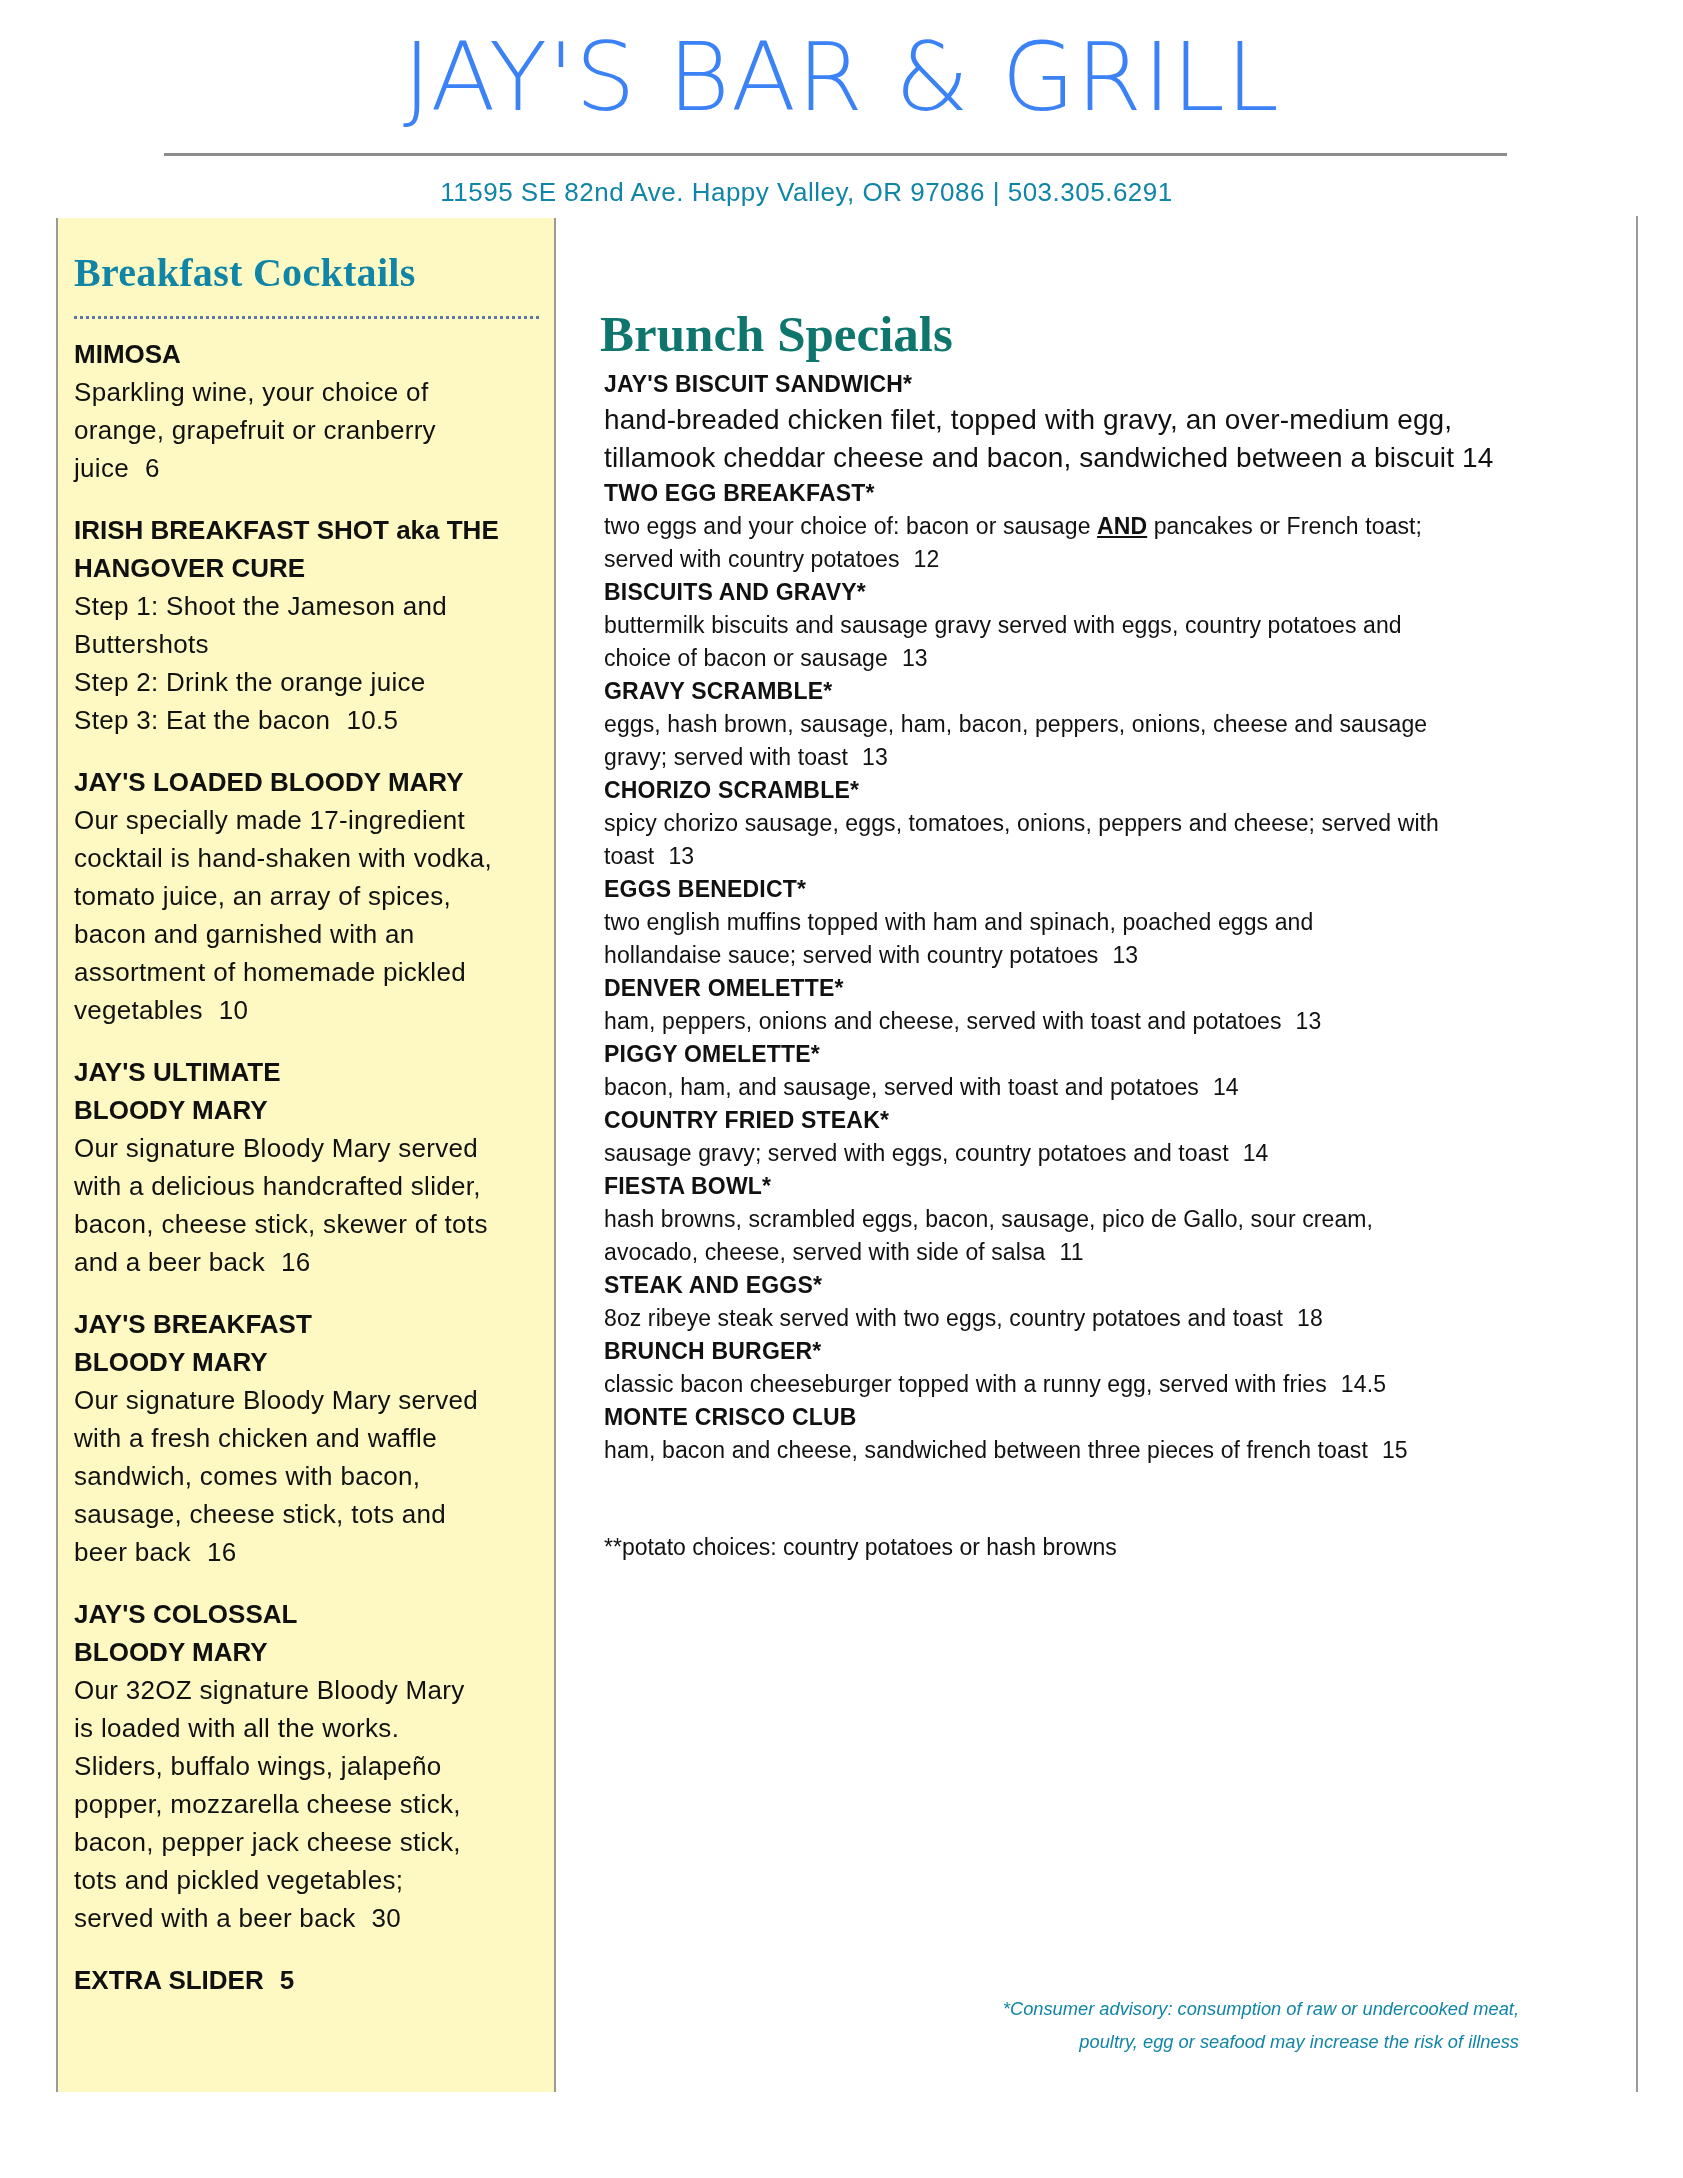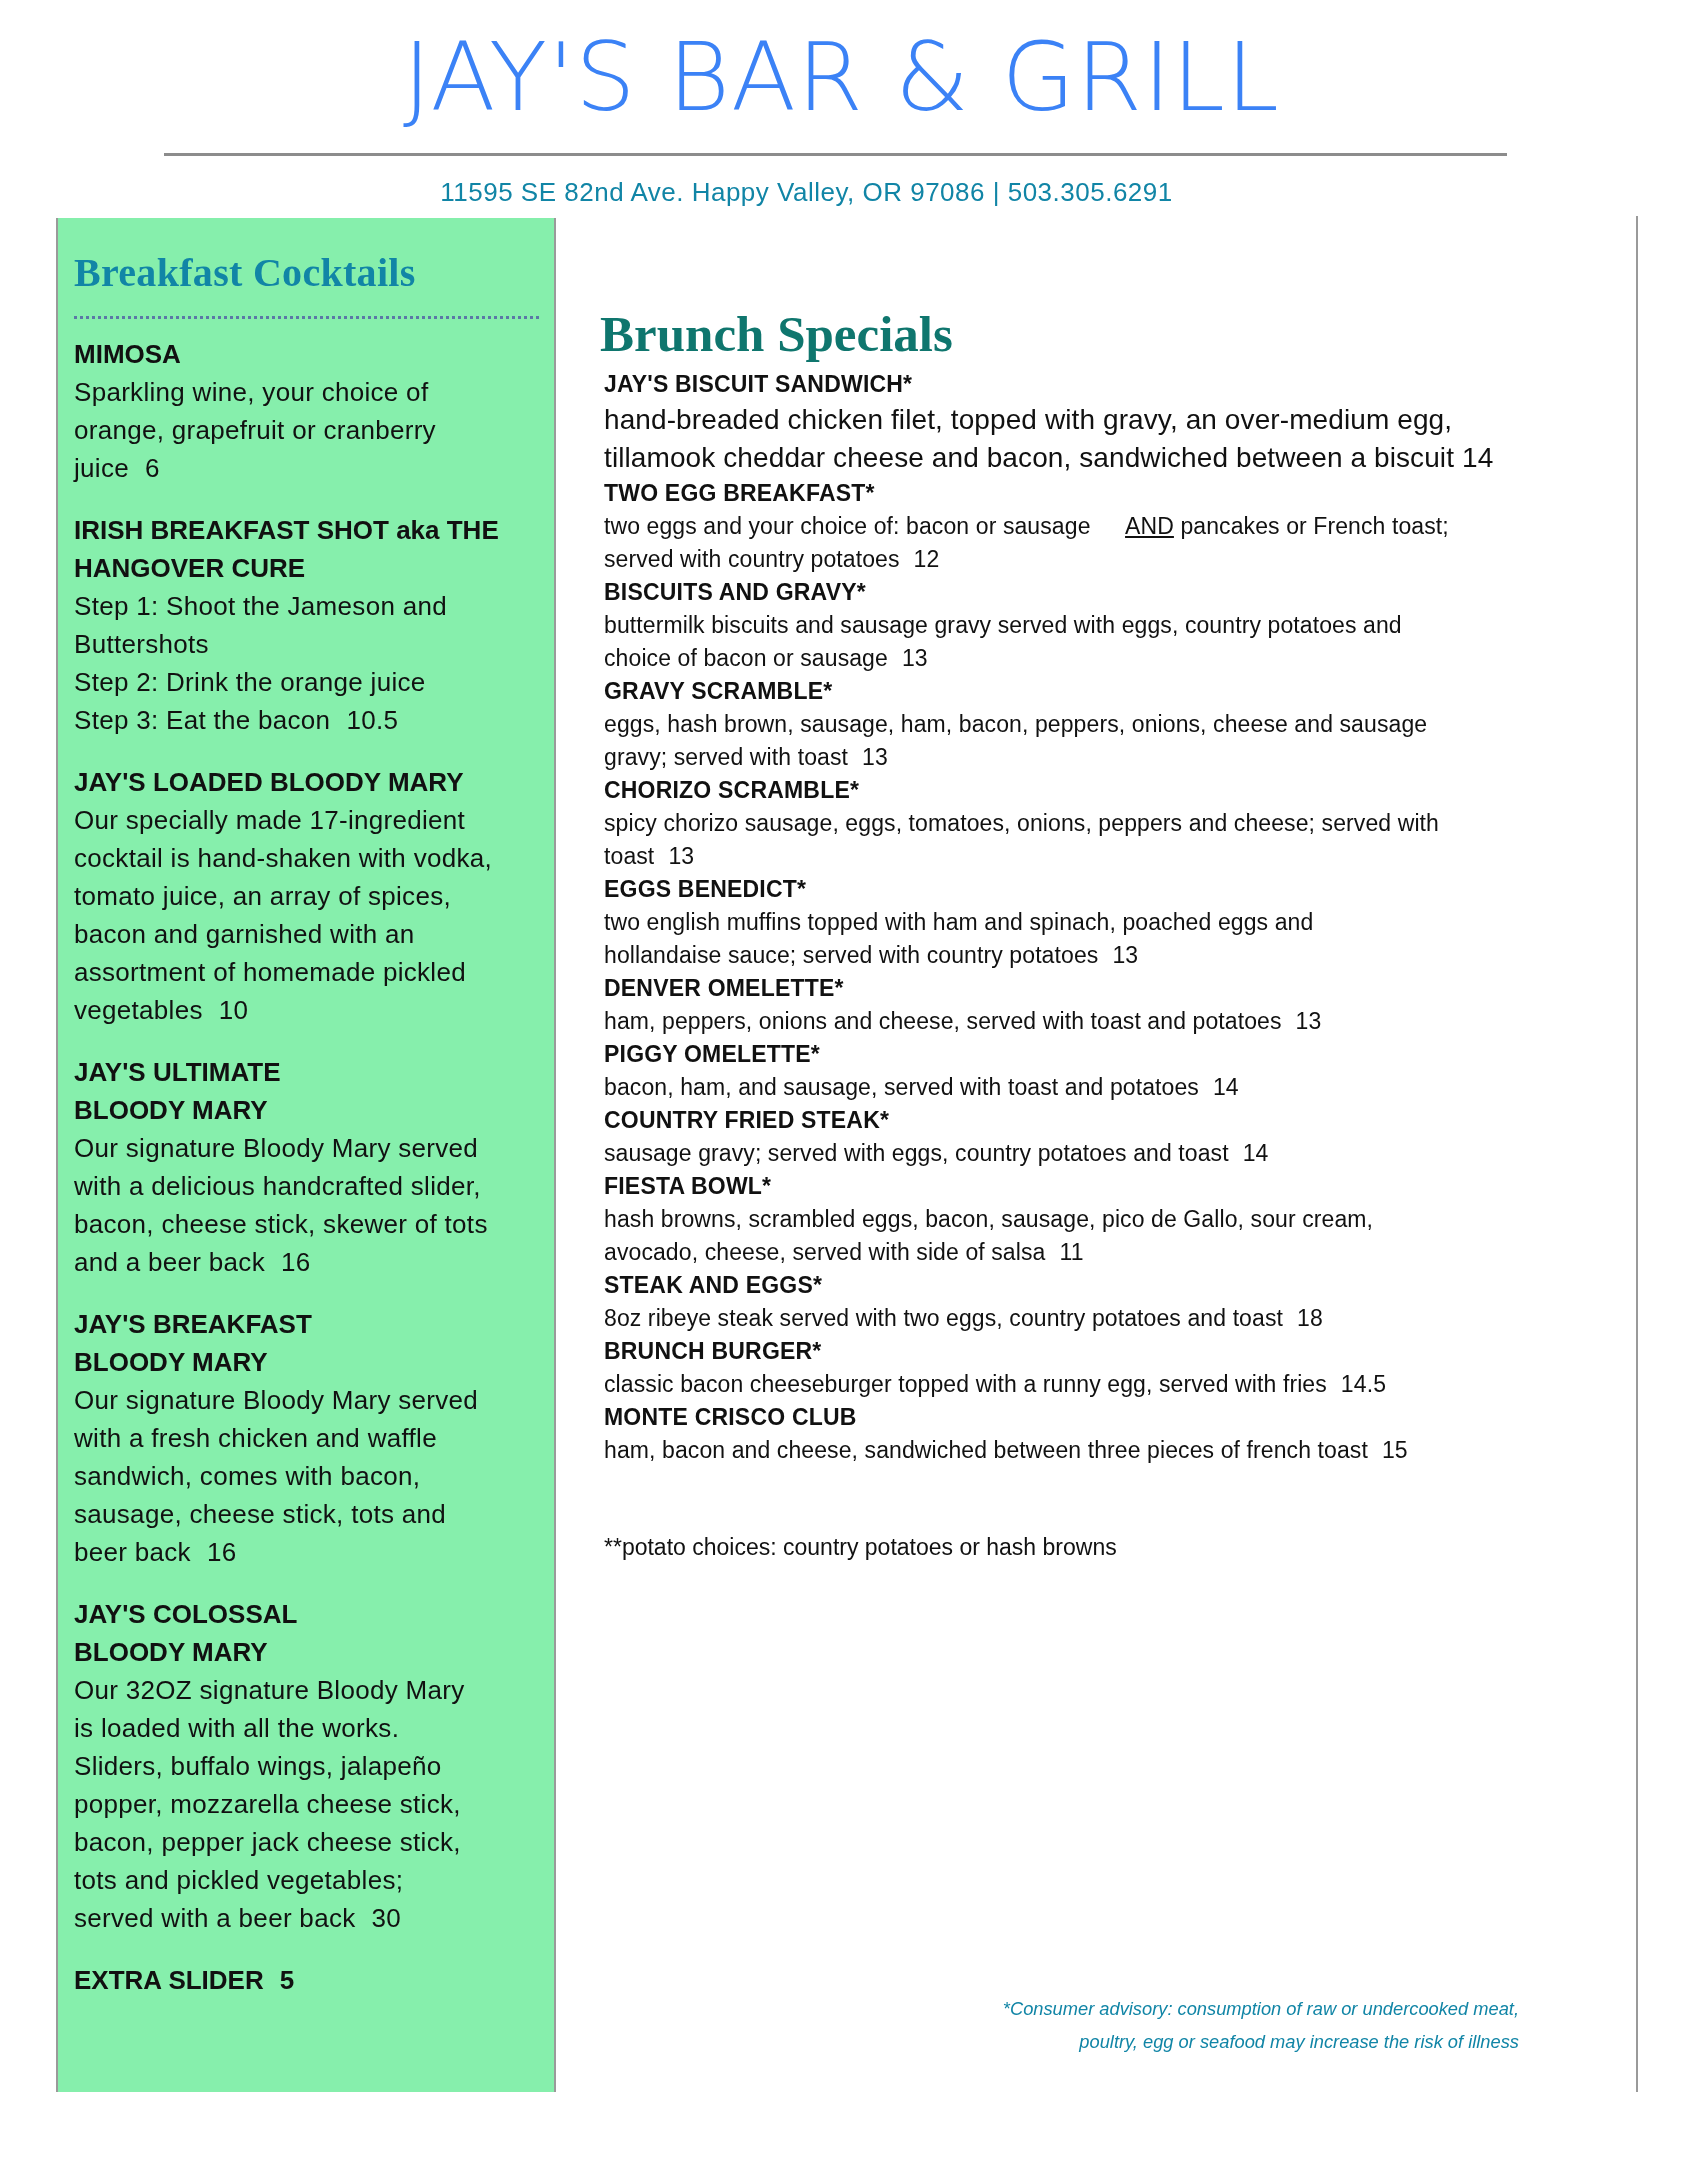--- a/index.html
+++ b/index.html
@@ -7,40 +7,40 @@
          font-family:"Liberation Sans", "DejaVu Sans", sans-serif; color:#111; }
   .abs { position:absolute; }
 
   .title { left:0; width:1683px; top:28px; text-align:center;
            font-family:"DejaVu Sans", sans-serif; font-weight:200; font-size:95px;
            letter-spacing:1px; color:#3b82f6; line-height:99px; -webkit-text-stroke:0; }
   .rule { left:164px; top:153px; width:1343px; height:3px; background:#8c8c8c; }
   .address { left:0; width:1613px; top:174px; text-align:center; font-size:26px;
              color:#1185A6; letter-spacing:0.5px; line-height:36px; }
 
-  .sidebar { left:56px; top:218px; width:500px; height:1874px; background:#86efac;
+  .sidebar { left:56px; top:218px; width:500px; height:1874px; background:#fef9c3;
              border-left:2px solid #9a9a9a; border-right:2px solid #9a9a9a; box-sizing:border-box; }
   .sb-heading { position:absolute; left:16px; top:30px; font-family:"Liberation Serif", "DejaVu Serif", serif;
                 font-weight:bold; font-size:40px; color:#1185A6; line-height:50px; letter-spacing:0.3px; }
   .sb-dots { position:absolute; left:16px; top:98px; width:465px; height:0;
              border-top:3px dotted #5b78a6; }
   .sb-list { position:absolute; left:16px; top:117px; width:465px; }
   .sb-item { margin:0 0 24px 0; }
   .sb-name { font-weight:bold; font-size:26px; line-height:38px; color:#111; }
   .sb-desc { font-size:26px; line-height:38px; color:#111; white-space:pre-line; letter-spacing:0.3px; }
   .sb-price { margin-left:16px; }
 
   .main-heading { left:600px; top:303px; font-family:"Liberation Serif", "DejaVu Serif", serif;
                   font-weight:bold; font-size:51px; line-height:63px; color:#0f766e; }
   .main-list { left:604px; top:368px; width:1010px; }
   .m-name { font-weight:bold; font-size:23px; line-height:33px; color:#111; letter-spacing:0.2px; }
   .m-desc { font-size:23px; line-height:33px; color:#111; white-space:pre-line; letter-spacing:0.1px; }
   .m-desc.big { font-size:28px; line-height:38px; }
   .m-price { margin-left:14px; }
-  .m-and { font-weight:normal; text-decoration:underline;margin-left:28px; }
+  .m-and { font-weight:bold; text-decoration:underline; }
   .potato { left:604px; top:1531px; font-size:23px; line-height:33px; color:#111; }
 
   .advisory { left:891px; top:1992px; width:628px; text-align:right; font-size:18.3px;
               line-height:33px; color:#1185A6;font-style:italic; }
   .right-border { left:1636px; top:216px; width:2px; height:1876px; background:#9a9a9a; }
 </style>
 </head>
 <body>
 
 <div class="abs title">JAY'S BAR &amp; GRILL</div>

